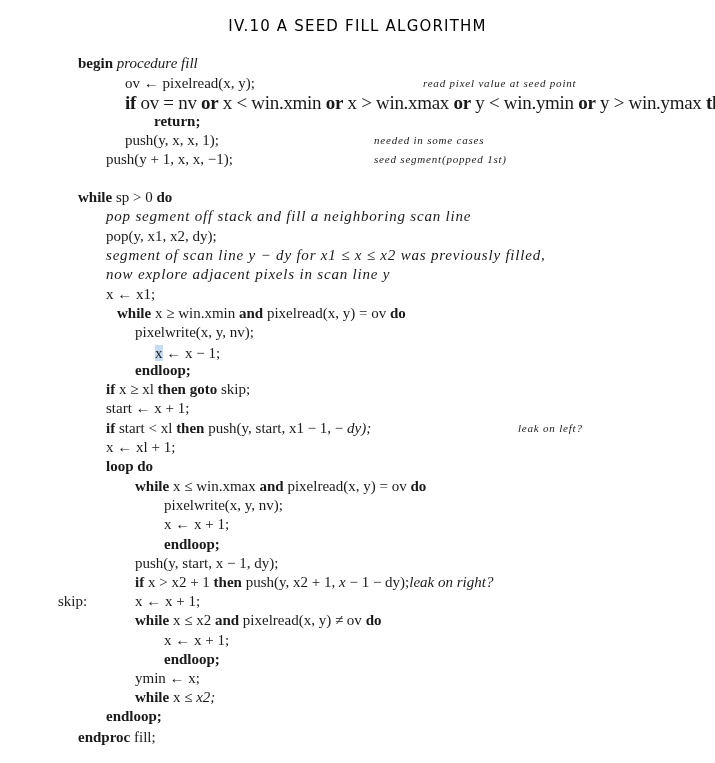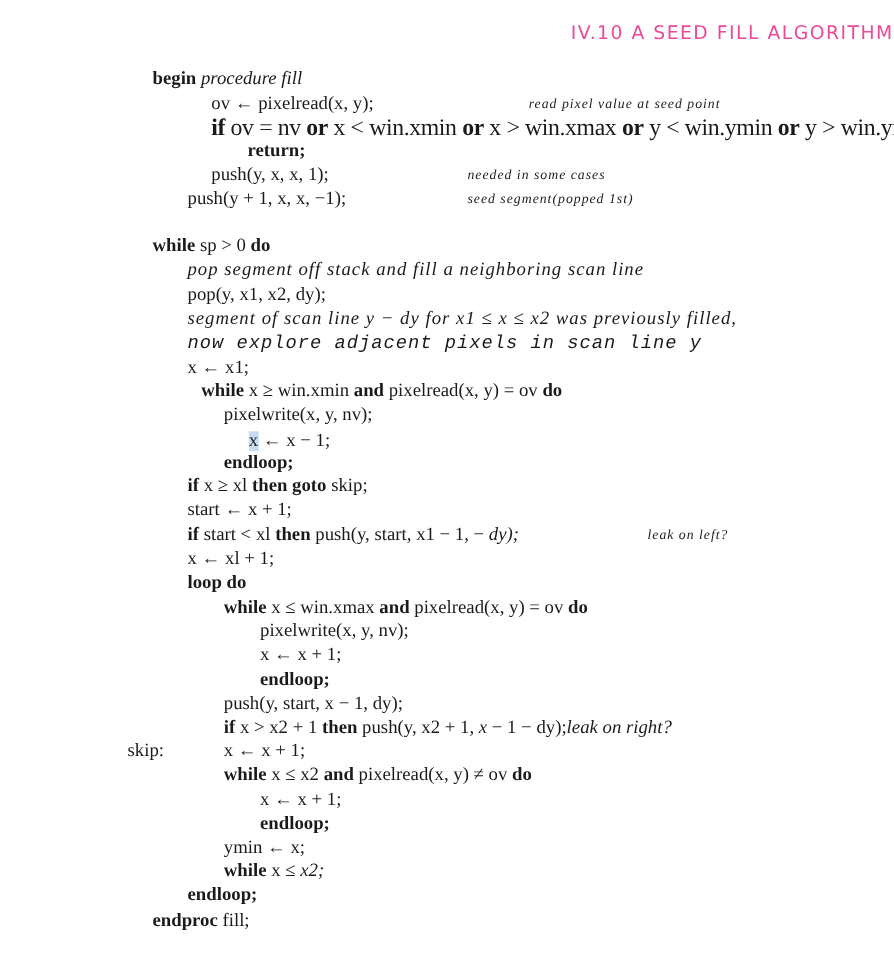--- a/index.html
+++ b/index.html
@@ -1,22 +1,22 @@
 <!DOCTYPE html>
 <html><head>
 <meta charset="utf-8">
 <style>
   html, body { margin:0; padding:0; background:#ffffff; }
   body { width:715px; height:763px; position:relative; overflow:hidden;
          font-family: "DejaVu Serif", "Liberation Serif", serif; color:#1a1a1a; }
-  .title { position:absolute; top:17px; left:0; width:715px; text-align:right;
+  .title { position:absolute; top:17px; left:0; width:715px; text-align:center;
            font-family: "DejaVu Sans", "Liberation Sans", sans-serif; font-size:15px;
-           letter-spacing:1.2px; color:#ec4899; }
+           letter-spacing:1.2px; color:#000000; }
   .line { position:absolute; white-space:pre; font-size:15px; line-height:19px;
-          font-family: "Liberation Serif", "DejaVu Serif", serif; margin-left: 44px; }
+          font-family: "Liberation Serif", "DejaVu Serif", serif; }
   .cond { font-size:19px; letter-spacing:-0.3px; }
   .cmt { position:absolute; white-space:pre; font-style:italic; font-size:11px; line-height:19px;
          font-family: "Liberation Serif", "DejaVu Serif", serif; letter-spacing:0.8px; }
   .kw { font-weight:bold; }
   .it { font-style:italic; }
   .sel { background:#c6dcf2; }
 </style>
 </head>
 <body>
 
@@ -28,21 +28,21 @@
     <div class="line cond" style="left: 125px; top: 93px;"><span class="kw">if</span><span> ov = nv </span><span class="kw">or</span><span> x &lt; win.xmin </span><span class="kw">or</span><span> x &gt; win.xmax </span><span class="kw">or</span><span> y &lt; win.ymin </span><span class="kw">or</span><span> y &gt; win.ymax </span><span class="kw">then</span></div>
     <div class="line" style="left: 154px; top: 112px;"><span class="kw">return;</span></div>
     <div class="line" style="left: 125px; top: 131px;"><span>push(y, x, x, 1);</span></div>
     <div class="cmt" style="left: 374px; top: 131px;">needed in some cases</div>
     <div class="line" style="left: 106px; top: 150px;"><span>push(y + 1, x, x, −1);</span></div>
     <div class="cmt" style="left: 374px; top: 150px;">seed segment(popped 1st)</div>
     <div class="line" style="left: 78px; top: 188px;"><span class="kw">while</span><span> sp &gt; 0 </span><span class="kw">do</span></div>
     <div class="line" style="left: 106px; top: 207px;"><span class="it" style="letter-spacing: 0.8px;">pop segment off stack and fill a neighboring scan line</span></div>
     <div class="line" style="left: 106px; top: 227px;"><span>pop(y, x1, x2, dy);</span></div>
     <div class="line" style="left: 106px; top: 246px;"><span class="it" style="letter-spacing: 0.8px;">segment of scan line y − dy for x1 ≤ x ≤ x2 was previously filled,</span></div>
-    <div class="line" style="left: 106px; top: 265px;"><span class="it" style="letter-spacing: 0.8px; font-family: Liberation Mono, monospace;">now explore adjacent pixels in scan line y</span></div>
+    <div class="line" style="left: 106px; top: 265px;"><span class="it" style="letter-spacing: 0.8px;">now explore adjacent pixels in scan line y</span></div>
     <div class="line" style="left: 106px; top: 285px;"><span>x ← x1;</span></div>
     <div class="line" style="left: 117px; top: 304px; text-align: center;"><span class="kw">while</span><span> x ≥ win.xmin </span><span class="kw">and</span><span> pixelread(x, y) = ov </span><span class="kw">do</span></div>
     <div class="line" style="left: 135px; top: 323px;"><span>pixelwrite(x, y, nv);</span></div>
     <div class="line" style="left: 135px; top: 344px; padding-left: 20px;"><span class="sel">x</span><span> ← x − 1;</span></div>
     <div class="line" style="left: 135px; top: 361px;"><span class="kw">endloop;</span></div>
     <div class="line" style="left: 106px; top: 380px;"><span class="kw">if</span><span> x ≥ xl </span><span class="kw">then goto</span><span> skip;</span></div>
     <div class="line" style="left: 106px; top: 399px;"><span>start ← x + 1;</span></div>
     <div class="line" style="left: 106px; top: 419px;"><span class="kw">if</span><span> start &lt; xl </span><span class="kw">then</span><span> push(y, start, x1 − 1, − </span><span class="it">dy);</span></div>
     <div class="cmt" style="left: 518px; top: 419px;">leak on left?</div>
     <div class="line" style="left: 106px; top: 438px;"><span>x ← xl + 1;</span></div>

